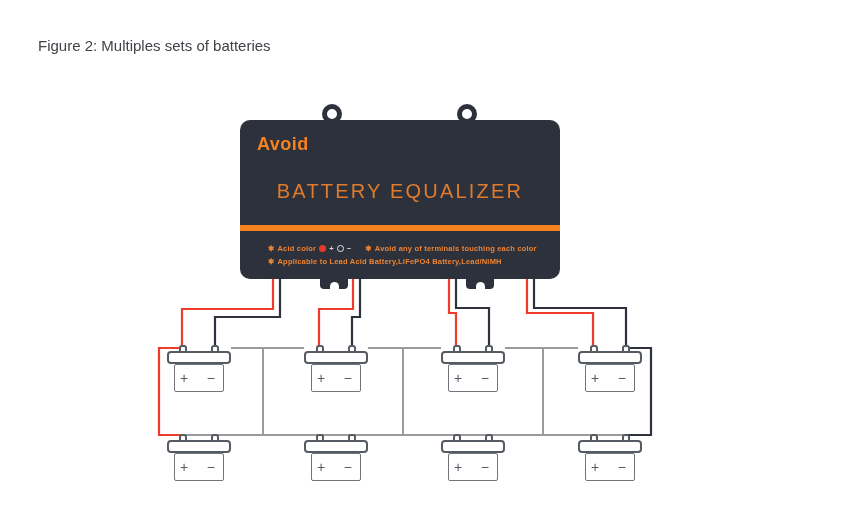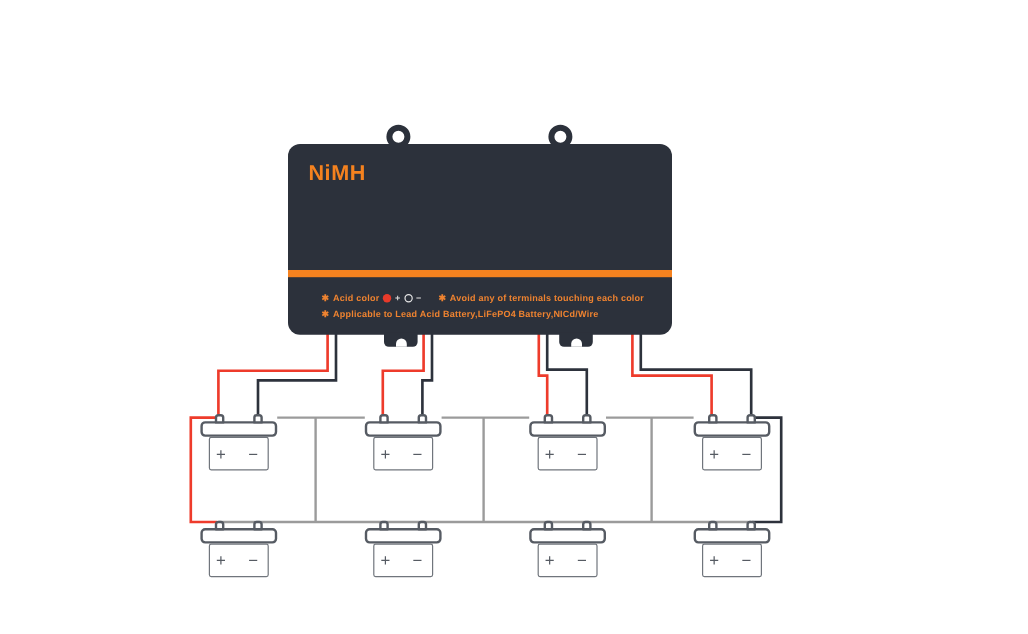--- a/index.html
+++ b/index.html
@@ -59,20 +59,21 @@
   .tab .notch{position:absolute;bottom:0;left:50%;margin-left:-4.5px;width:9px;height:7px;
     background:var(--background);border-radius:4.5px 4.5px 0 0}
   .tab.t1{left:80px}
   .tab.t2{left:226px}
 </style>
 </head>
 <body>
 
 <div class="canvas">
 
+  <div class="caption">Figure 2: Multiples sets of batteries</div>
 
   <svg class="wires" width="857" height="528" viewBox="0 0 857 528">
 
     <path class="wire-gray" d="M231,348 H304"></path>
     <path class="wire-gray" d="M368,348 H441"></path>
     <path class="wire-gray" d="M505,348 H578"></path>
     <path class="wire-gray" d="M182,435 H626"></path>
     <path class="wire-gray" d="M263,348 V435"></path>
     <path class="wire-gray" d="M403,348 V435"></path>
     <path class="wire-gray" d="M543,348 V435"></path>
@@ -161,38 +162,39 @@
     <div class="bbody">
       <span>+</span>
       <span>−</span>
     </div>
   </div>
 
   <div class="ring" style="left:322px"></div>
   <div class="ring" style="left:457px"></div>
 
   <div class="device">
-    <div class="brand">NiMH</div>
+    <div class="brand">Avoid</div>
+    <div class="device-title">BATTERY EQUALIZER</div>
     <div class="stripe"></div>
 
     <div class="note-line l1">
       <span>✱</span>
       <span>Acid color</span>
       <span class="dot-filled"></span>
       <span class="sym">+</span>
       <span class="dot-open"></span>
       <span class="sym">−</span>
       <span class="note-gap"></span>
       <span>✱</span>
       <span>Avoid any of terminals touching each color</span>
     </div>
 
     <div class="note-line l2">
       <span>✱</span>
-      <span>Applicable to Lead Acid Battery,LiFePO4 Battery,NICd/Wire</span>
+      <span>Applicable to Lead Acid Battery,LiFePO4 Battery,Lead/NiMH</span>
     </div>
 
     <div class="tab t1">
       <span class="notch"></span>
     </div>
     <div class="tab t2">
       <span class="notch"></span>
     </div>
   </div>
 

